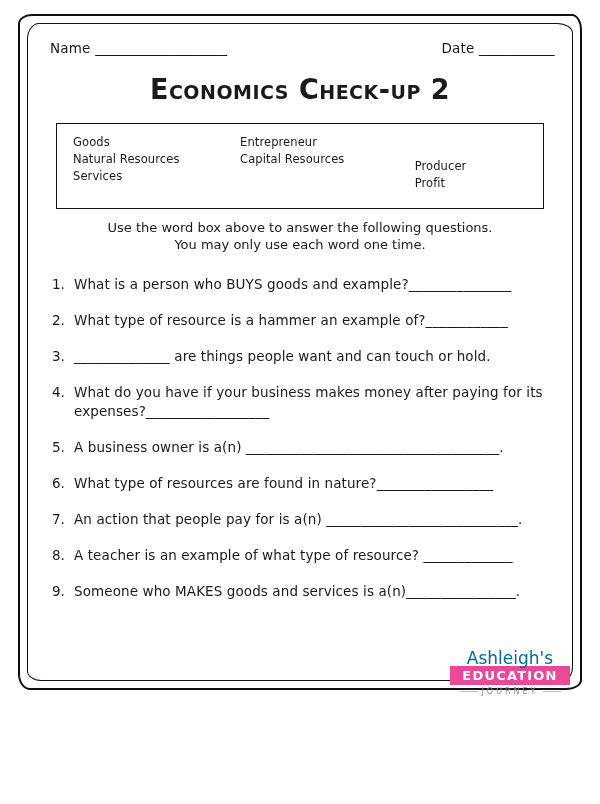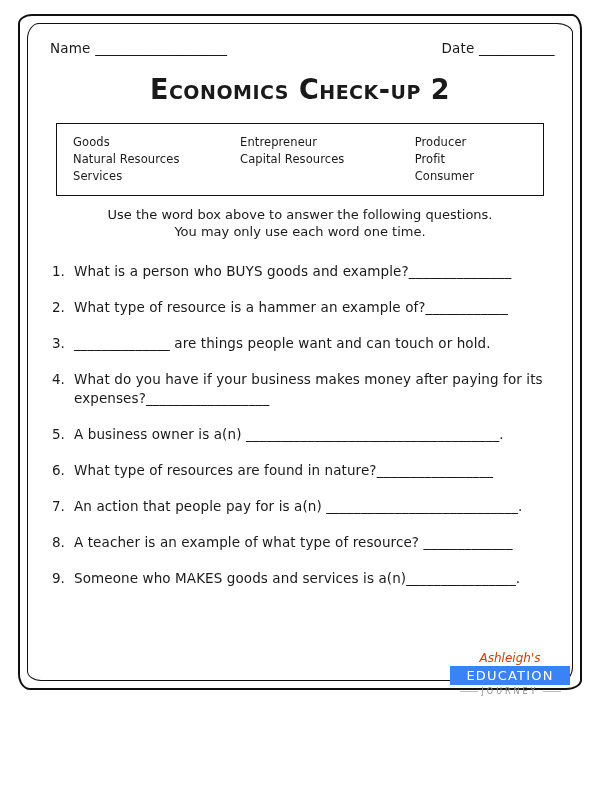--- a/index.html
+++ b/index.html
@@ -71,33 +71,33 @@
     font-size: 27px;
     font-weight: 700;
     letter-spacing: .5px;
     font-variant: small-caps;
     transform: scaleY(1.05);
   }
 
   .wordbox {
     margin: 18px 14px 0 14px;
     border: 1.5px solid #111;
-    padding: 10px 0 10px 0;
+    padding: 10px 0 16px 0;
     box-sizing: border-box;
   }
   .wordbox-cols {
     display: flex;
   }
   .wordbox-col {
     flex: 1;
     padding-left: 16px;
     box-sizing: border-box;
   }
   .wordbox-col.c2 { flex: 1.05; }
-  .wordbox-col.c3 { flex: 0.85; }
+  .wordbox-col.c3 { flex: 0.85; margin-top: 24px; }
   .word {
     font-size: 11.5px;
     line-height: 17px;
     letter-spacing: .1px;
     white-space: nowrap;
   }
 
   .instructions {
     text-align: center;
     margin-top: 10px;
@@ -128,30 +128,29 @@
   
   .logo {
     position: absolute;
     right: 30px;
     bottom: 8px;
     width: 120px;
     text-align: center;
     font-family: "DejaVu Sans", sans-serif;
   }
   .logo-top {
-    font-size: 12px;
-    font-style: italic;
-    color: #c2410c;
+    font-size: 17px;
+    color: #0369a1;
     line-height: 14px;
   }
   .logo-mid {
-    background: #3b82f6;
+    background: #ec4899;
     color: #fff;
     font-size: 13px;
-    font-weight: 400;
+    font-weight: 700;
     letter-spacing: 1.2px;
     padding: 2px 0 2px 0;
     margin-top: 1px;
   }
   .logo-bot {
     font-size: 8px;
     letter-spacing: 3px;
     color: #8e8e8e;
     margin-top: 2px;
     display: flex;
@@ -195,21 +194,20 @@
           <div class="word">Natural Resources</div>
           <div class="word">Services</div>
         </div>
         <div class="wordbox-col c2">
           <div class="word">Entrepreneur</div>
           <div class="word">Capital Resources</div>
         </div>
         <div class="wordbox-col c3">
           <div class="word">Producer</div>
           <div class="word">Profit</div>
-          <div class="word">Consumer</div>
         </div>
       </div>
     </div>
 
     <div class="instructions">
       <div>Use the word box above to answer the following questions.</div>
       <div>You may only use each word one time.</div>
     </div>
 
     <div class="questions">

